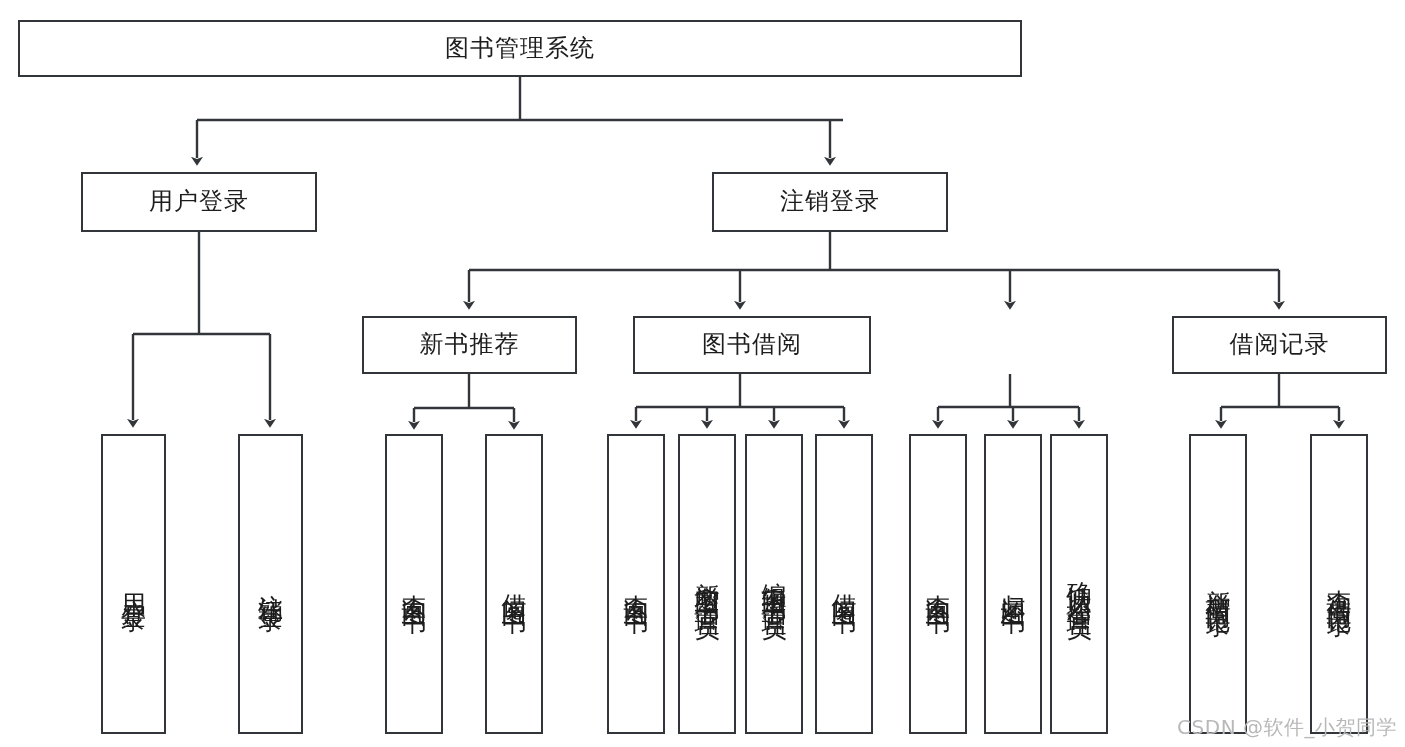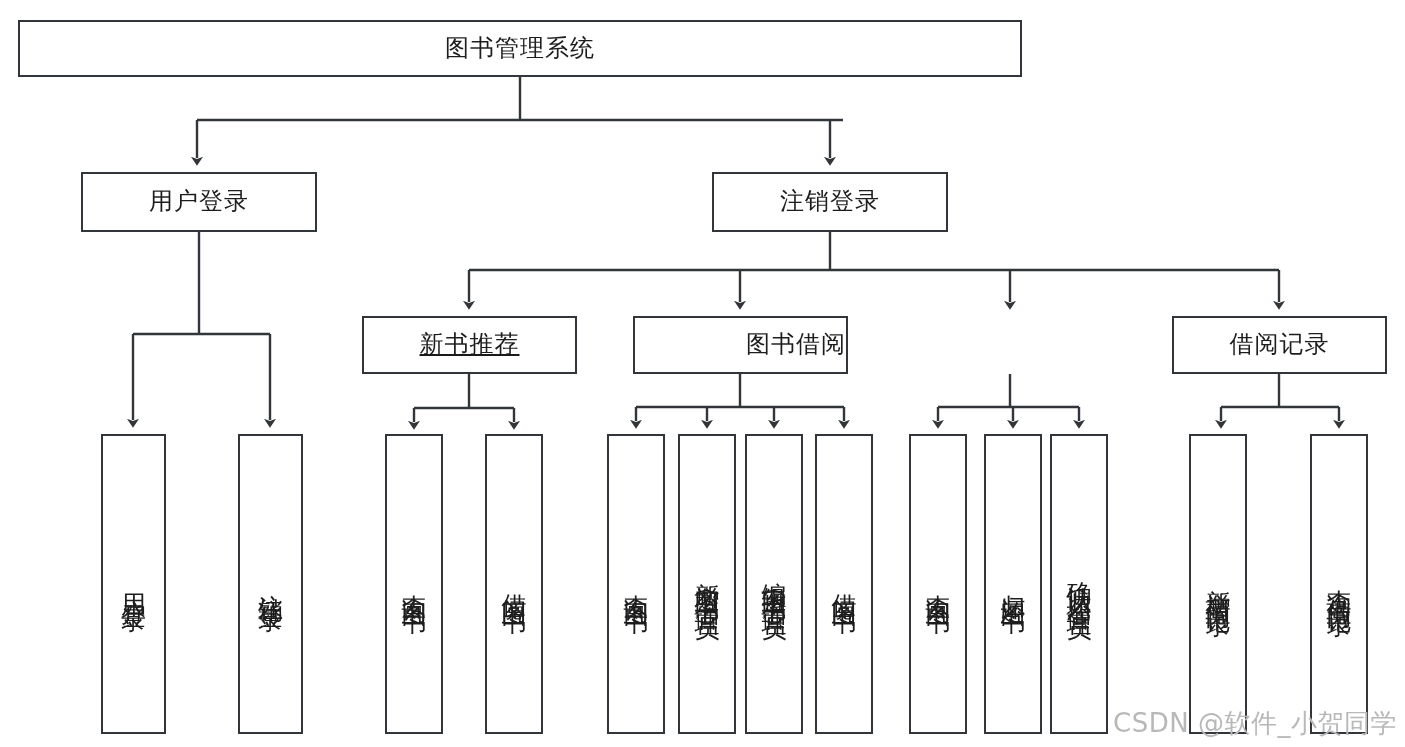--- a/index.html
+++ b/index.html
@@ -57,21 +57,21 @@
     font-size: 25px;
     line-height: 1.0;
     letter-spacing: 5px;
     white-space: normal;
     max-height: 100%;
   }
   .watermark {
     position: absolute;
     right: 8px;
     bottom: 6px;
-    font-size: 26px;
+    font-size: 20px;
     color: #b8b8b8;
     letter-spacing: 0.5px;
     white-space: nowrap;
     user-select: none;
   }
 </style>
 </head>
 <body>
 
 <div id="canvas">
@@ -131,24 +131,24 @@
     <span class="label">图书管理系统</span>
   </div>
 
   <div class="node" style="left:81px;top:172px;width:236px;height:60px;">
     <span class="label">用户登录</span>
   </div>
   <div class="node" style="left:712px;top:172px;width:236px;height:60px;">
     <span class="label">注销登录</span>
   </div>
 
-  <div class="node" style="left:362px;top:316px;width:215px;height:58px;text-decoration:underline;">
+  <div class="node" style="left:362px;top:316px;width:215px;height:58px;">
     <span class="label">新书推荐</span>
   </div>
-  <div class="node" style="left:633px;top:316px;width:215px;height:58px;justify-content:flex-end;">
+  <div class="node" style="left:633px;top:316px;width:238px;height:58px;">
     <span class="label">图书借阅</span>
   </div>
   <div class="node" style="left:1172px;top:316px;width:215px;height:58px;">
     <span class="label">借阅记录</span>
   </div>
 
   <div class="node vertical" style="left:101px;top:434px;width:65px;height:300px;">
     <span class="label">用户登录</span>
   </div>
   <div class="node vertical" style="left:238px;top:434px;width:65px;height:300px;">

